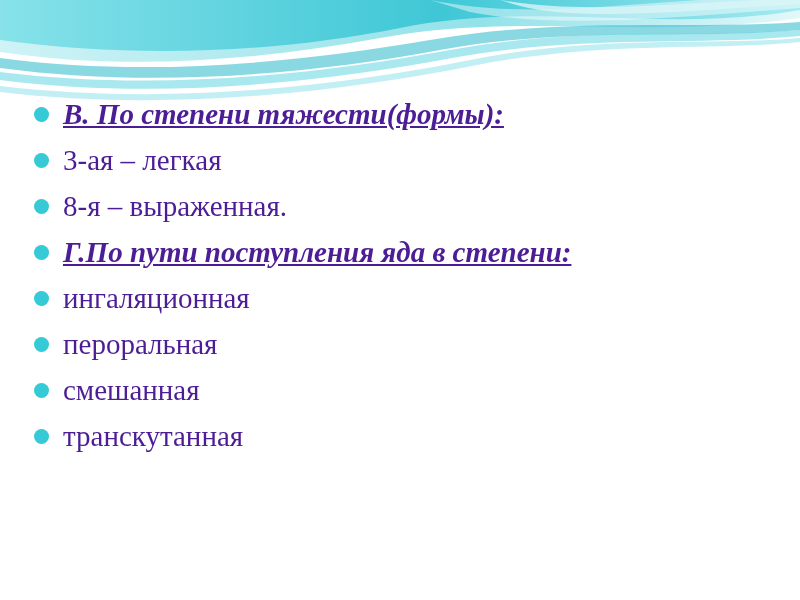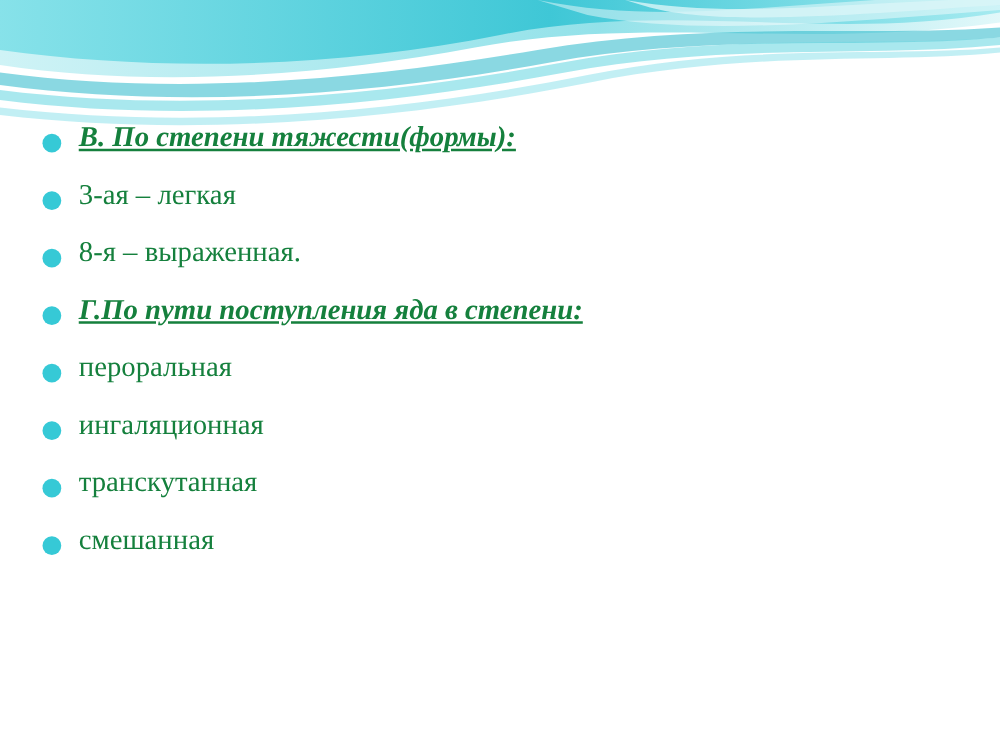--- a/index.html
+++ b/index.html
@@ -43,23 +43,23 @@
   .bullet-marker {
     flex: 0 0 auto;
     width: 15px;
     height: 15px;
     border-radius: 50%;
     background: #36c9d6;
     margin-top: 11px;
     margin-right: 14px;
   }
   .bullet-text {
-    font-size: 23px;
+    font-size: 29px;
     line-height: 1.25;
-    color: #15803d;
+    color: #4c1d95;
     white-space: nowrap;
   }
   .bullet-text.heading {
     font-weight: bold;
     font-style: italic;
     text-decoration: underline;
   }
 </style>
 </head>
 <body>
@@ -106,32 +106,32 @@
       <span class="bullet-text">8-я – выраженная.</span>
     </div>
 
     <div class="bullet-row">
       <span class="bullet-marker"></span>
       <span class="bullet-text heading">Г.По пути поступления яда в степени:</span>
     </div>
 
     <div class="bullet-row">
       <span class="bullet-marker"></span>
+      <span class="bullet-text">ингаляционная</span>
+    </div>
+
+    <div class="bullet-row">
+      <span class="bullet-marker"></span>
       <span class="bullet-text">пероральная</span>
     </div>
 
     <div class="bullet-row">
       <span class="bullet-marker"></span>
-      <span class="bullet-text">ингаляционная</span>
+      <span class="bullet-text">смешанная</span>
     </div>
 
     <div class="bullet-row">
       <span class="bullet-marker"></span>
       <span class="bullet-text">транскутанная</span>
     </div>
 
-    <div class="bullet-row">
-      <span class="bullet-marker"></span>
-      <span class="bullet-text">смешанная</span>
-    </div>
-
   </div>
 </div>
 
 </body></html>

